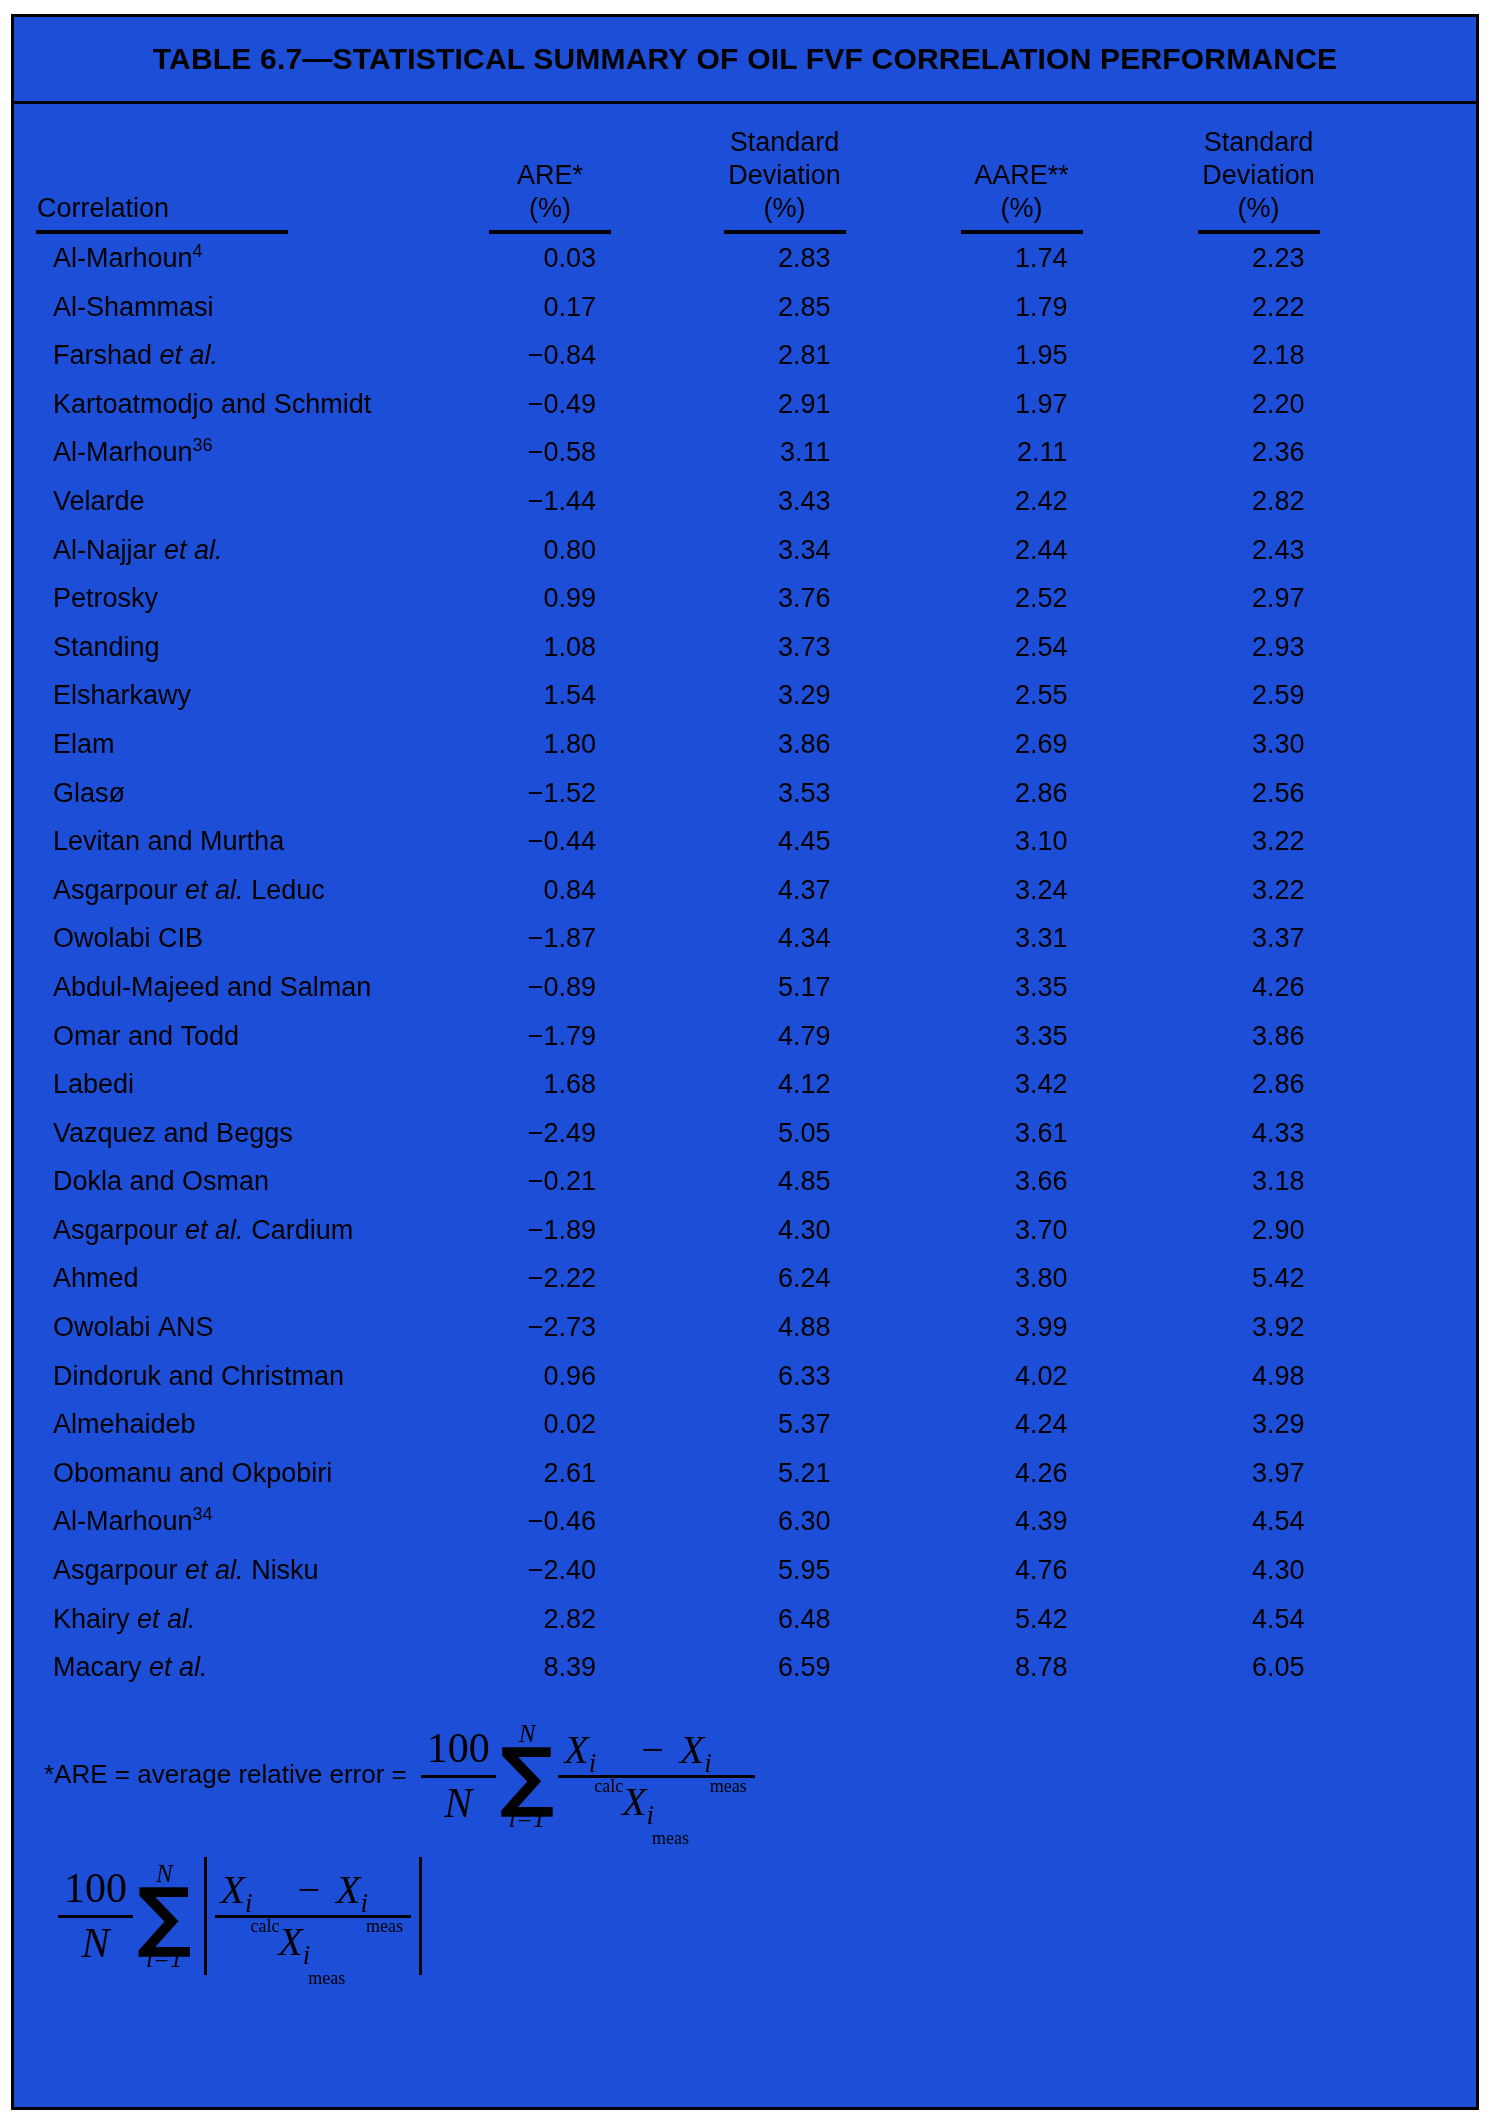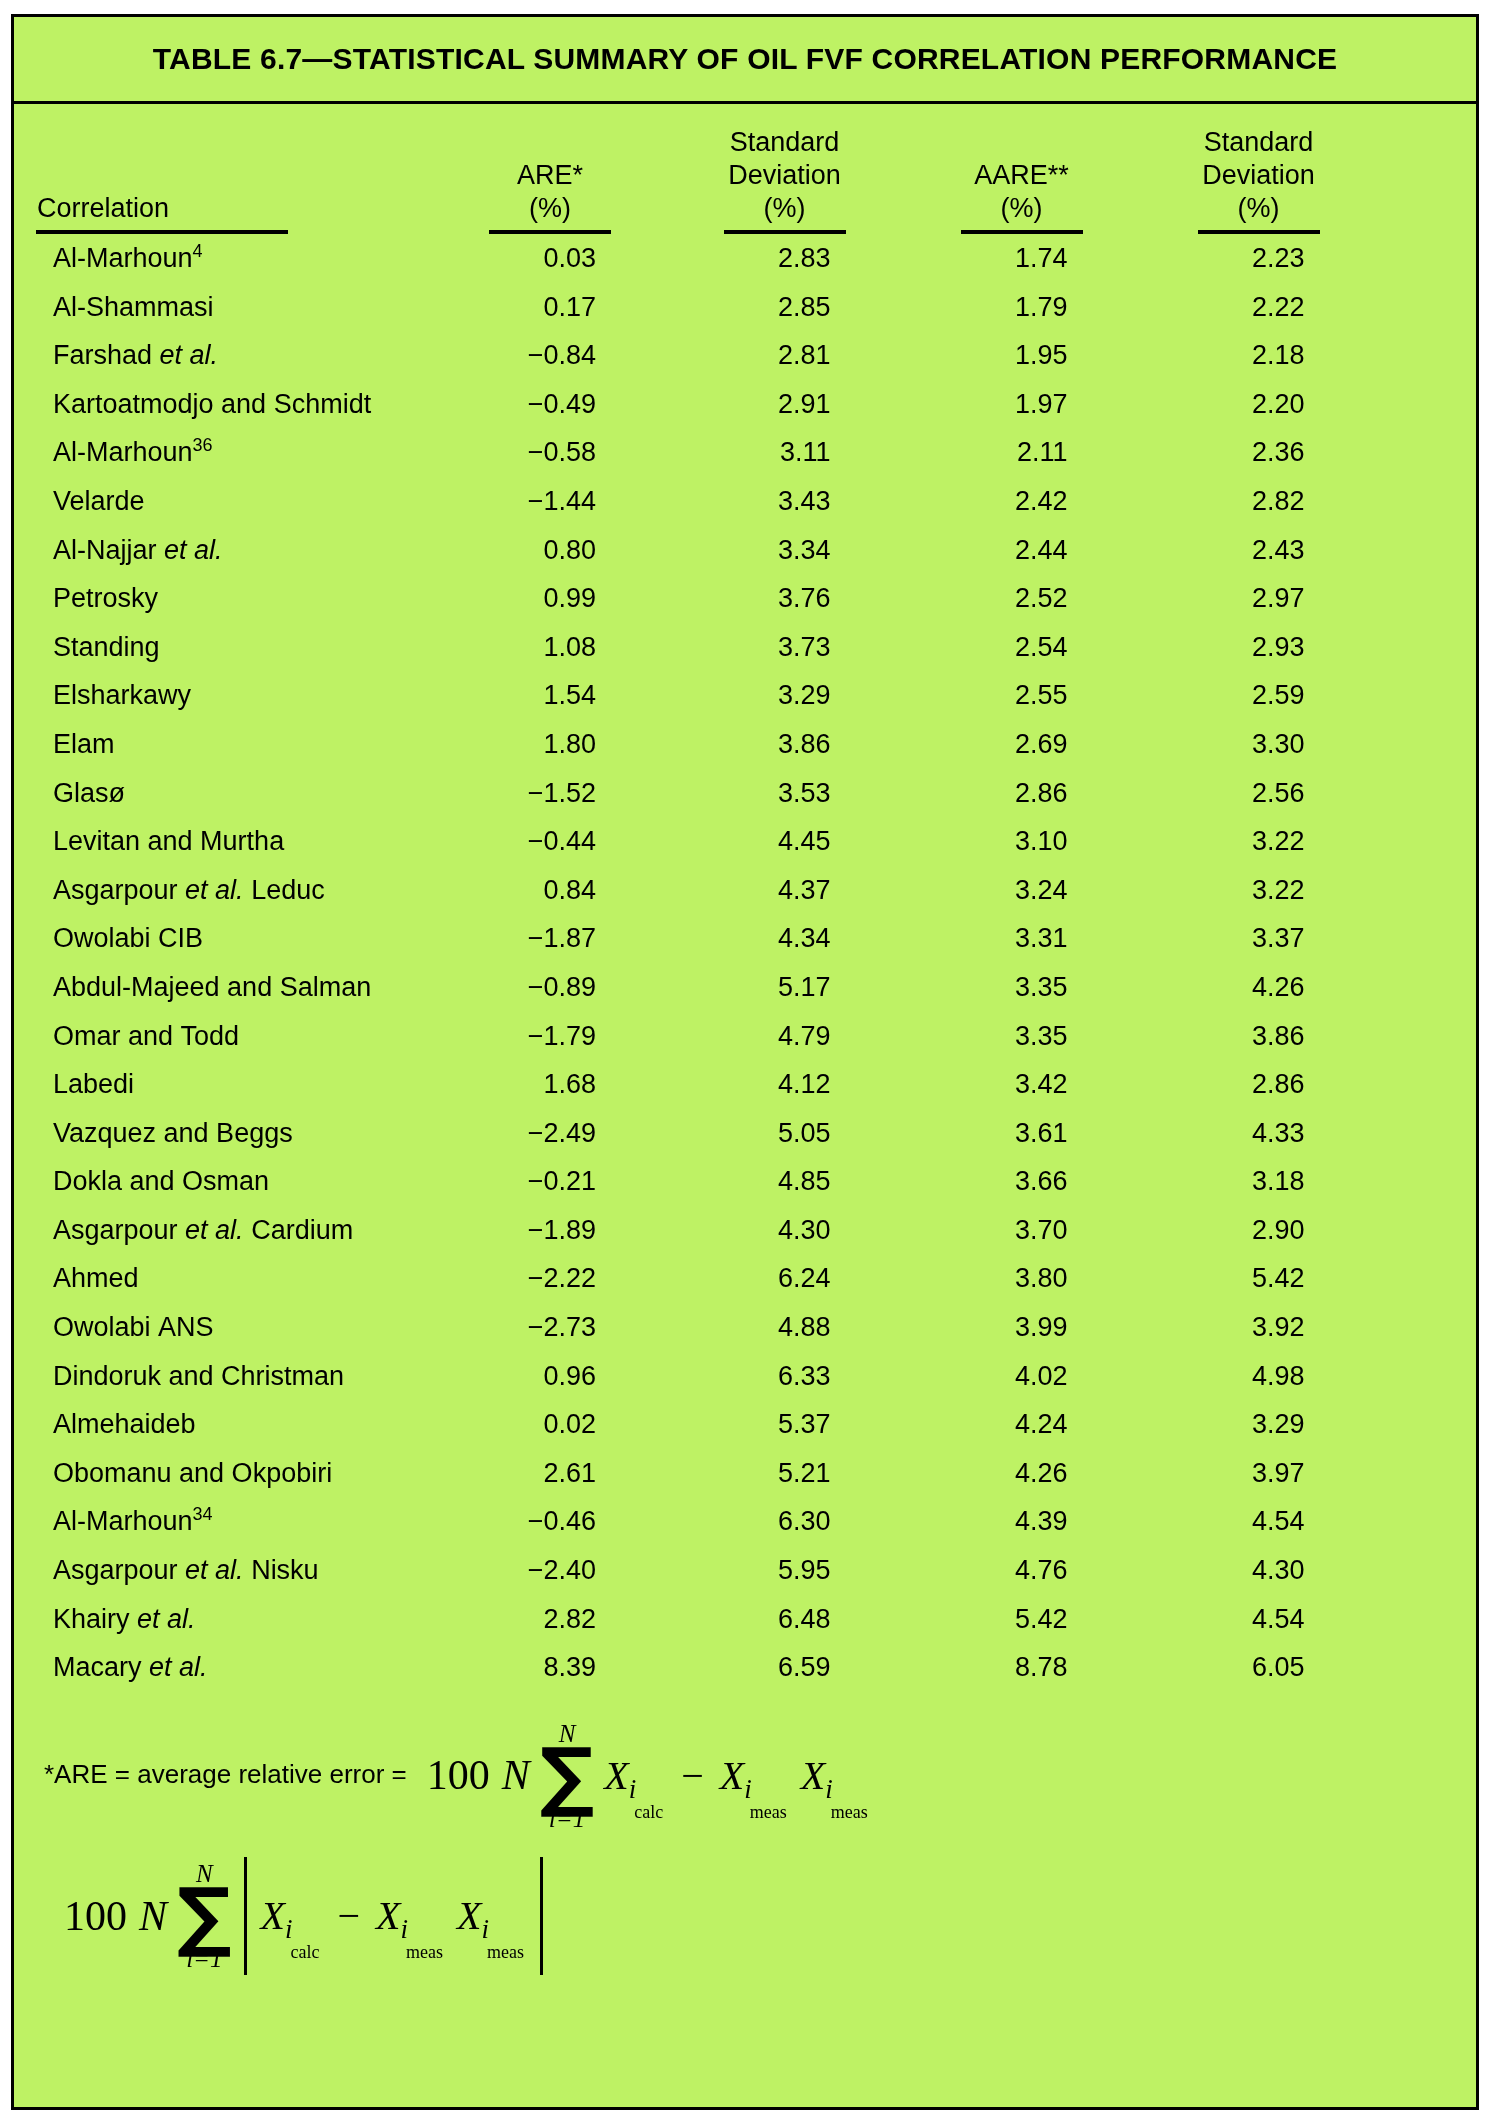--- a/index.html
+++ b/index.html
@@ -16,21 +16,21 @@
   }
 
   .table-frame {
     position: absolute;
     left: 11px;
     top: 14px;
     width: 1468px;
     height: 2096px;
     border: 3px solid #000000;
     box-sizing: border-box;
-    background: #bef264;
+    background: #1d4ed8;
   }
 
   
   .title-row {
     height: 84px;
     border-bottom: 3px solid #000000;
     display: flex;
     align-items: center;
     justify-content: center;
   }
@@ -132,21 +132,21 @@
   }
   .formula {
     display: flex;
     align-items: center;
     font-family: "Liberation Serif", serif;
     margin-left: 14px;
   }
 
   .frac {
     display: inline-flex;
-    flex-direction: row;
+    flex-direction: column;
     align-items: center;
     justify-content: center;
     vertical-align: middle;
   }
   .frac > .num-part,
   .frac > .den-part {
     padding: 0 6px;
     line-height: 1.12;
     white-space: nowrap;
   }

